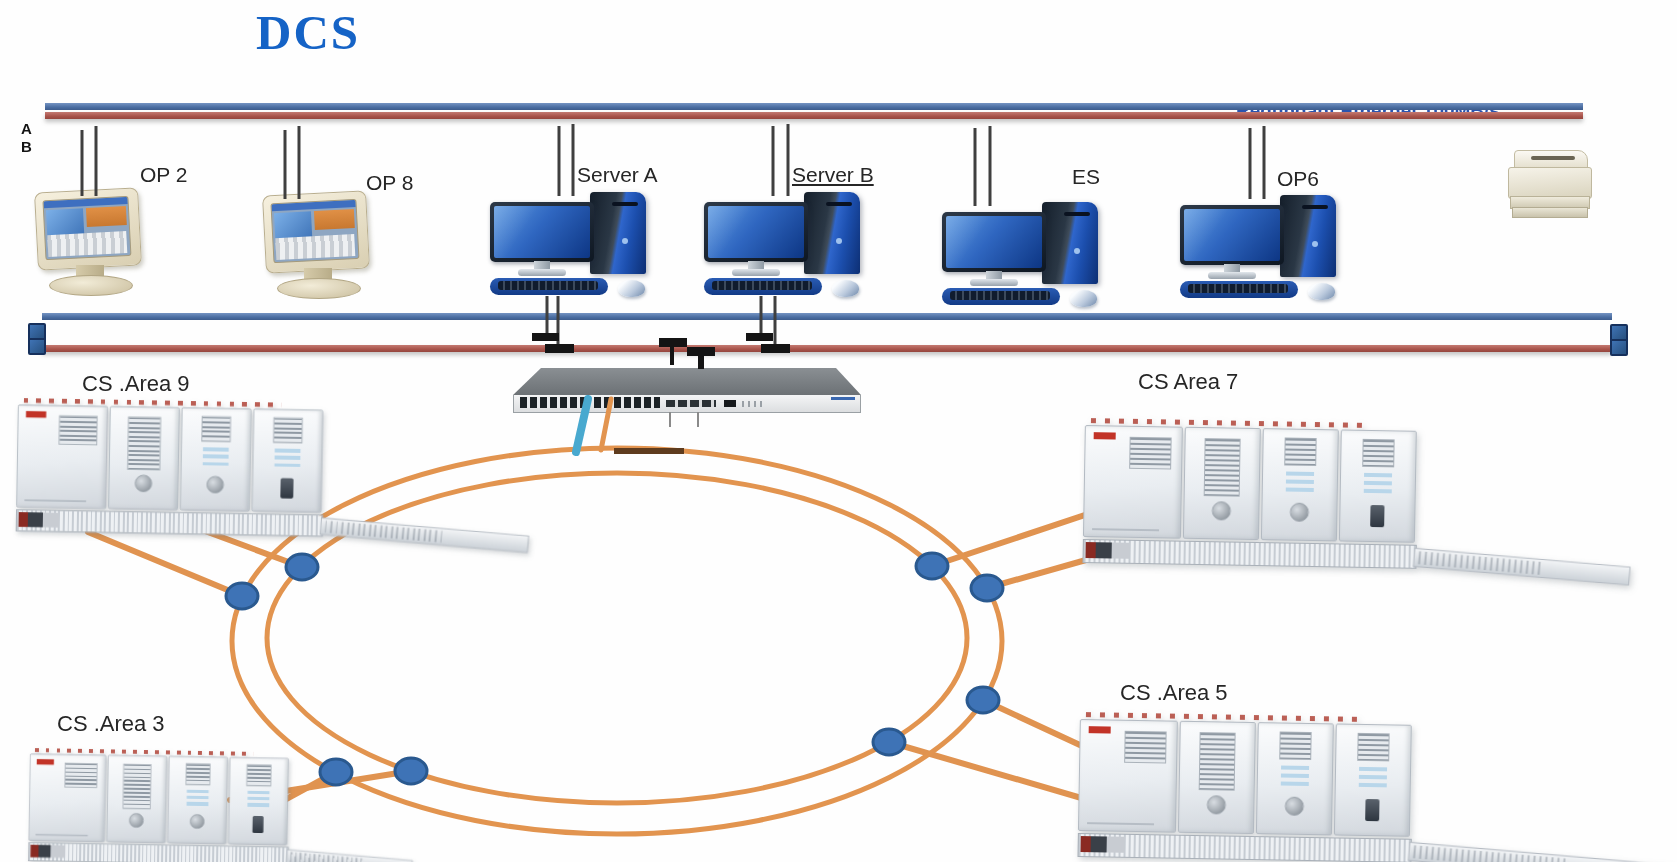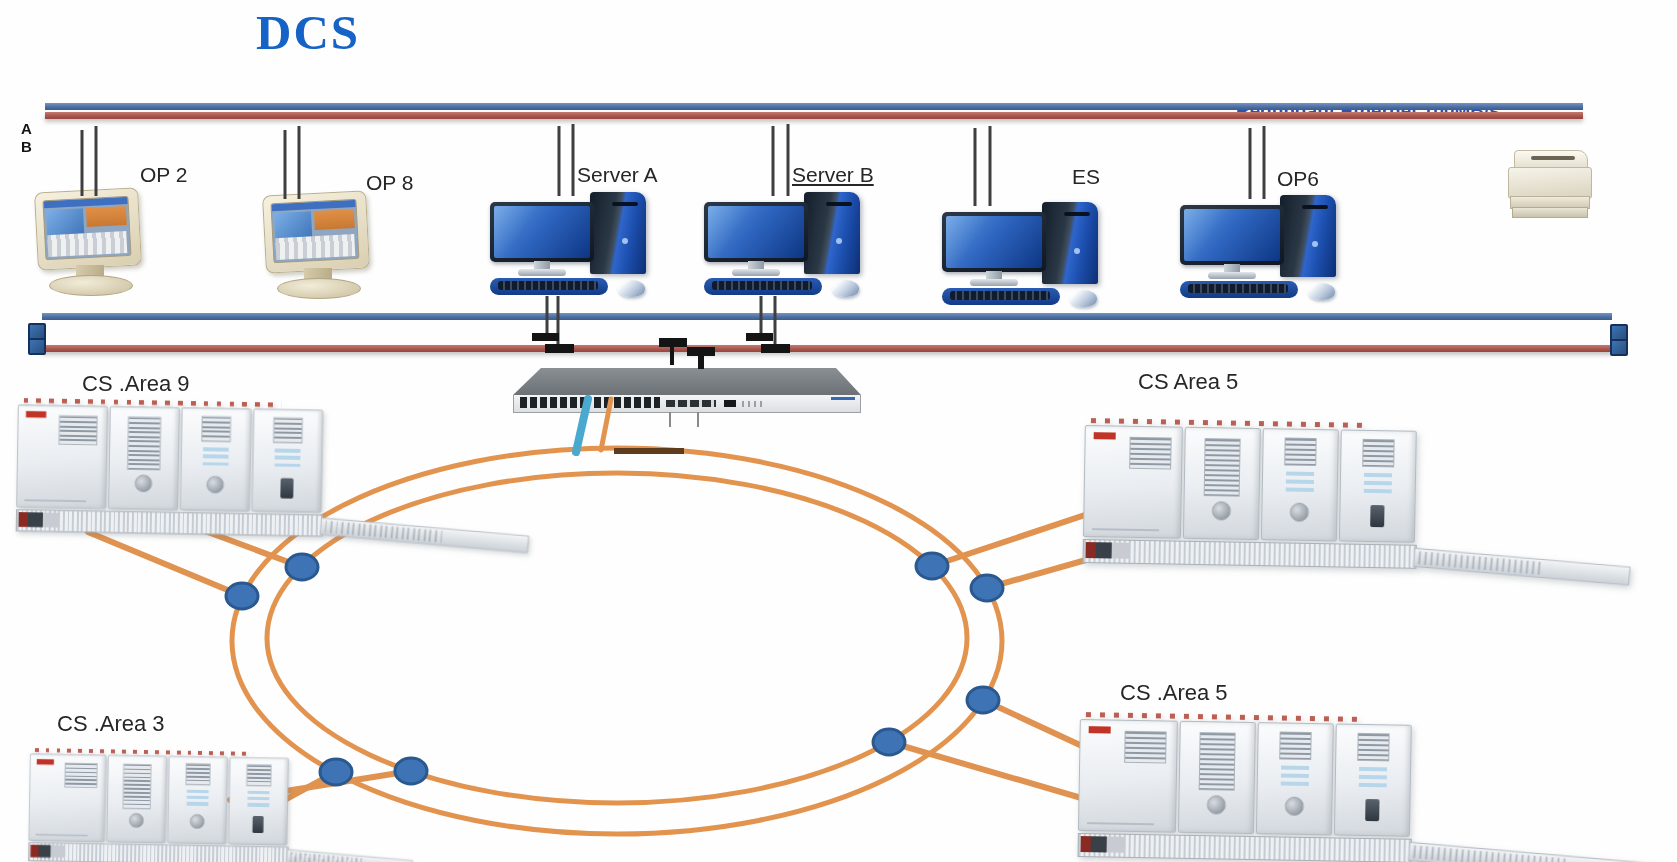--- a/index.html
+++ b/index.html
@@ -200,21 +200,21 @@
   </div>
 
   <div class="abs dev-label" style="left:140px;top:163px;">OP 2</div>
   <div class="abs dev-label" style="left:366px;top:171px;">OP 8</div>
   <div class="abs dev-label" style="left:577px;top:163px;">Server A</div>
   <div class="abs dev-label" style="left:792px;top:163px;text-decoration:underline;">Server B</div>
   <div class="abs dev-label" style="left:1072px;top:165px;">ES</div>
   <div class="abs dev-label" style="left:1277px;top:167px;">OP6</div>
 
   <div class="abs cs-label" style="left:82px;top:371px;">CS .Area 9</div>
-  <div class="abs cs-label" style="left:1138px;top:369px;">CS Area 5</div>
+  <div class="abs cs-label" style="left:1138px;top:369px;">CS Area 7</div>
   <div class="abs cs-label" style="left:1120px;top:680px;">CS .Area 5</div>
   <div class="abs cs-label" style="left:57px;top:711px;">CS .Area 3</div>
 
   <div class="crt" style="left:30px;top:190px;">
     <div class="crt-bezel">
       <div class="crt-screen">
         <div class="s-title"></div>
         <div class="s-left"></div>
         <div class="s-right"></div>
         <div class="s-bottom"></div>

